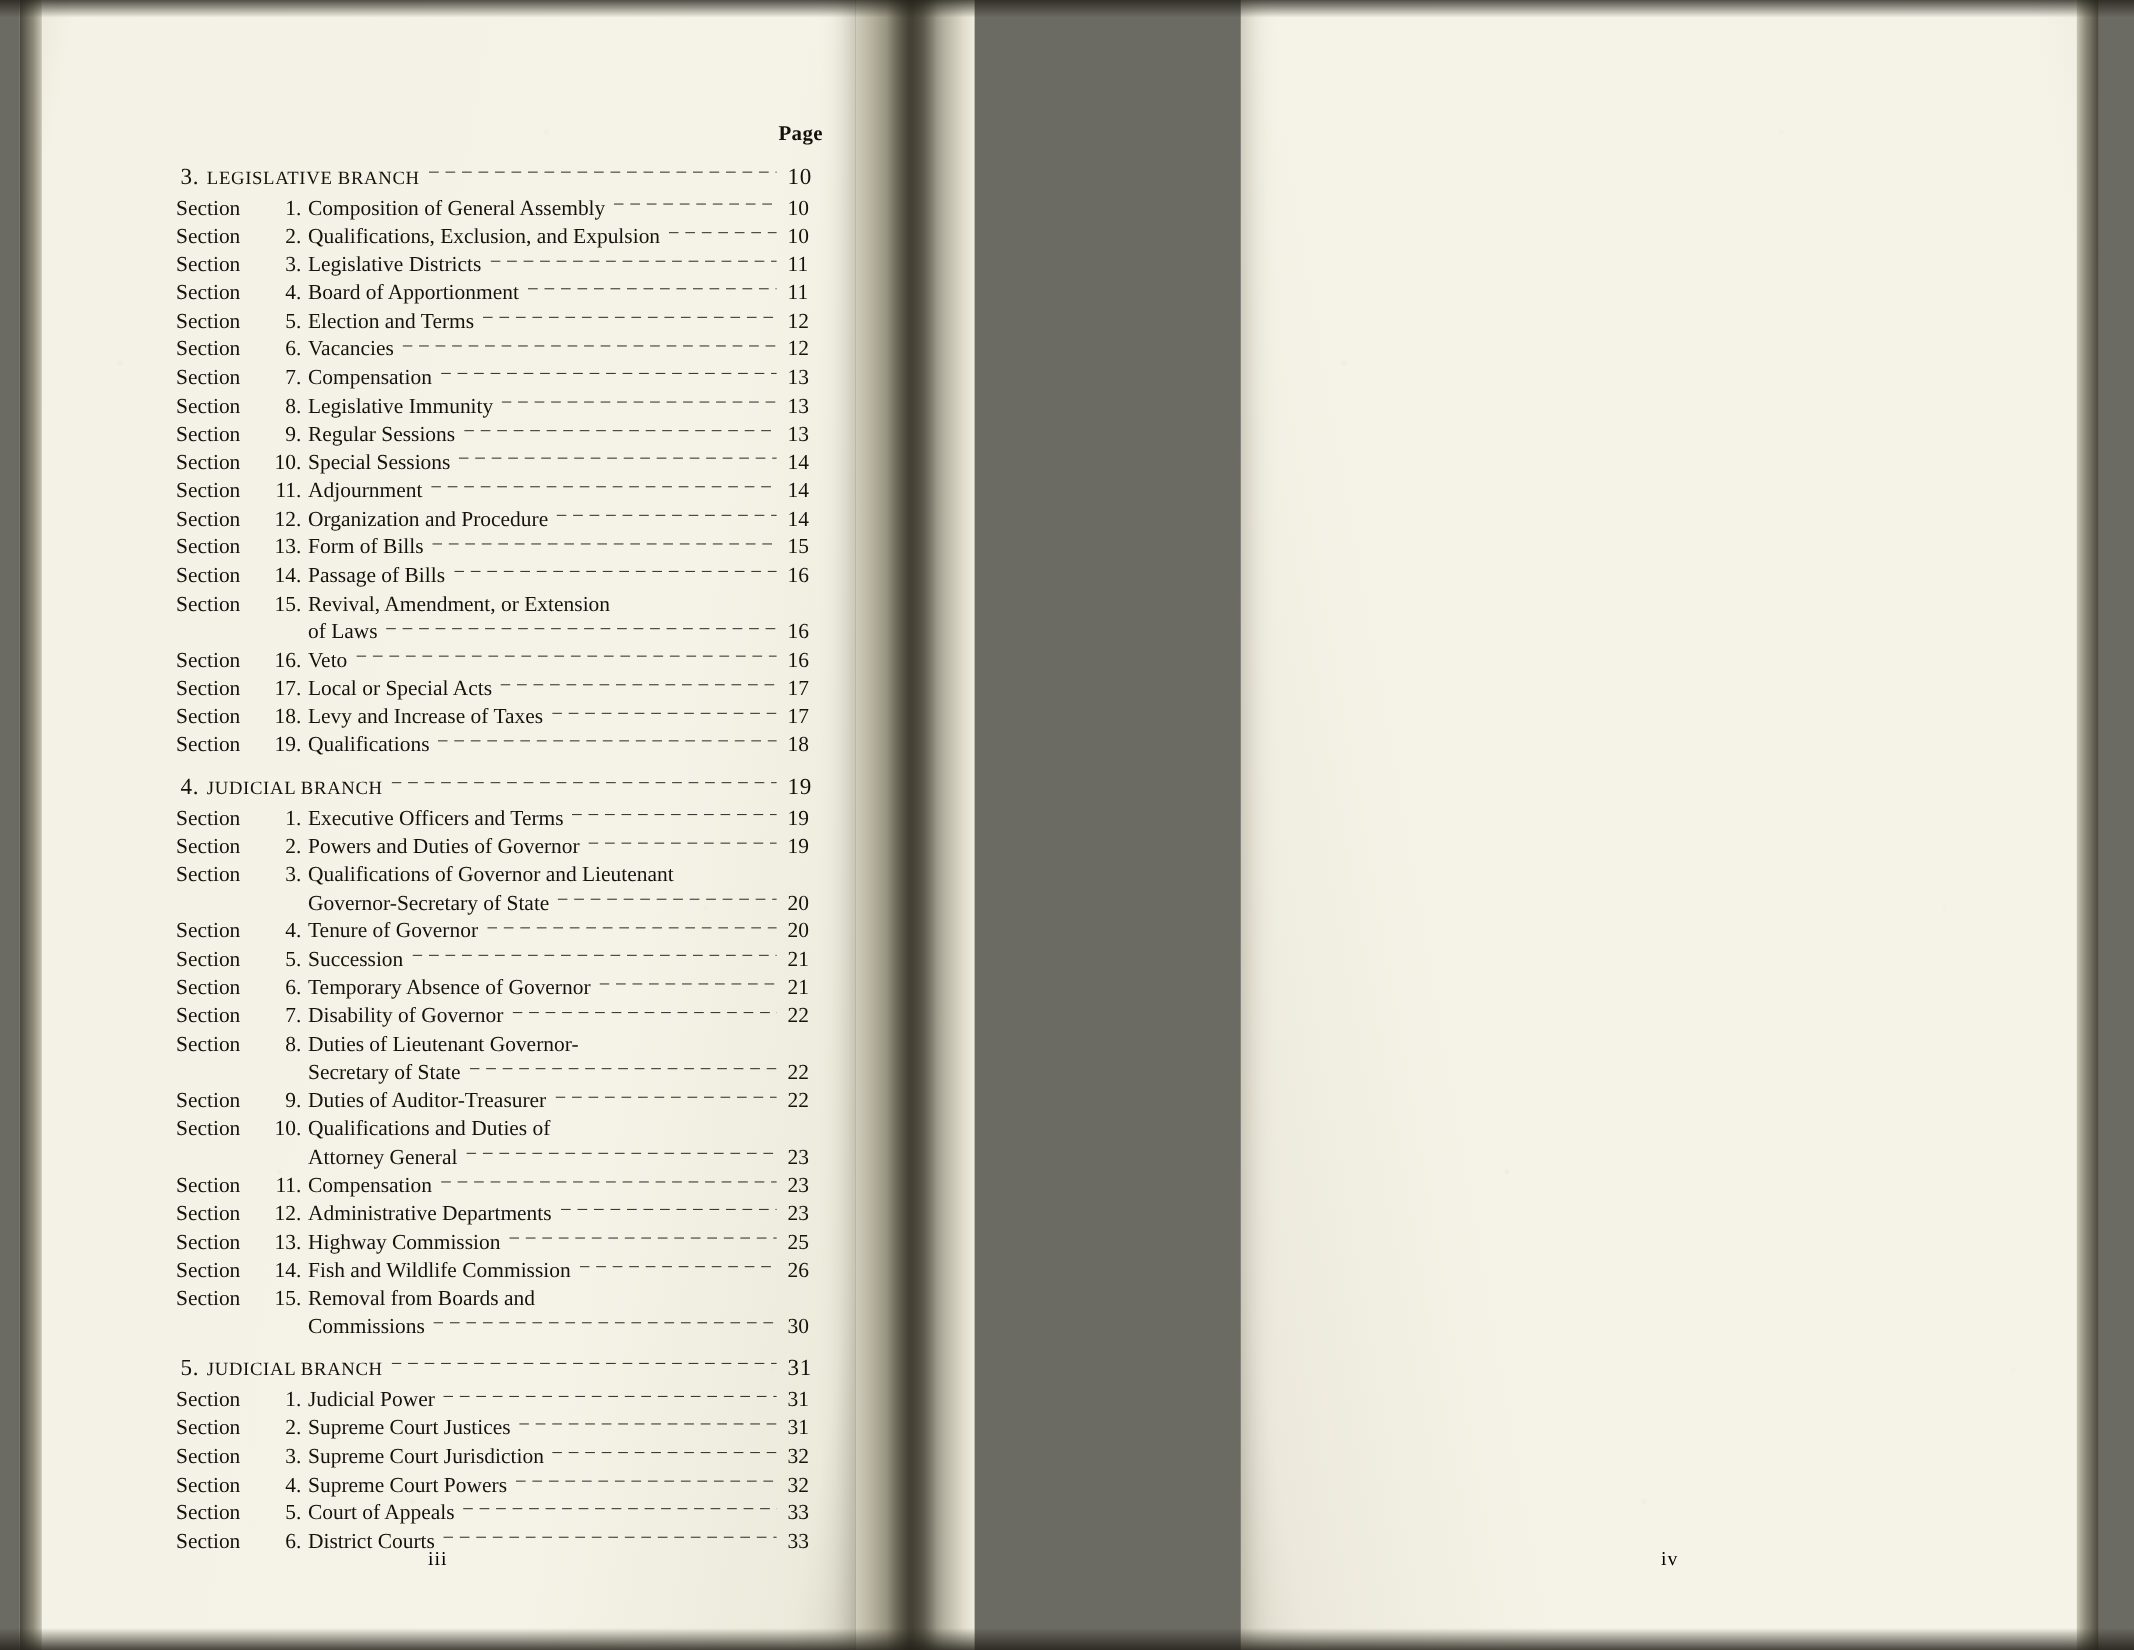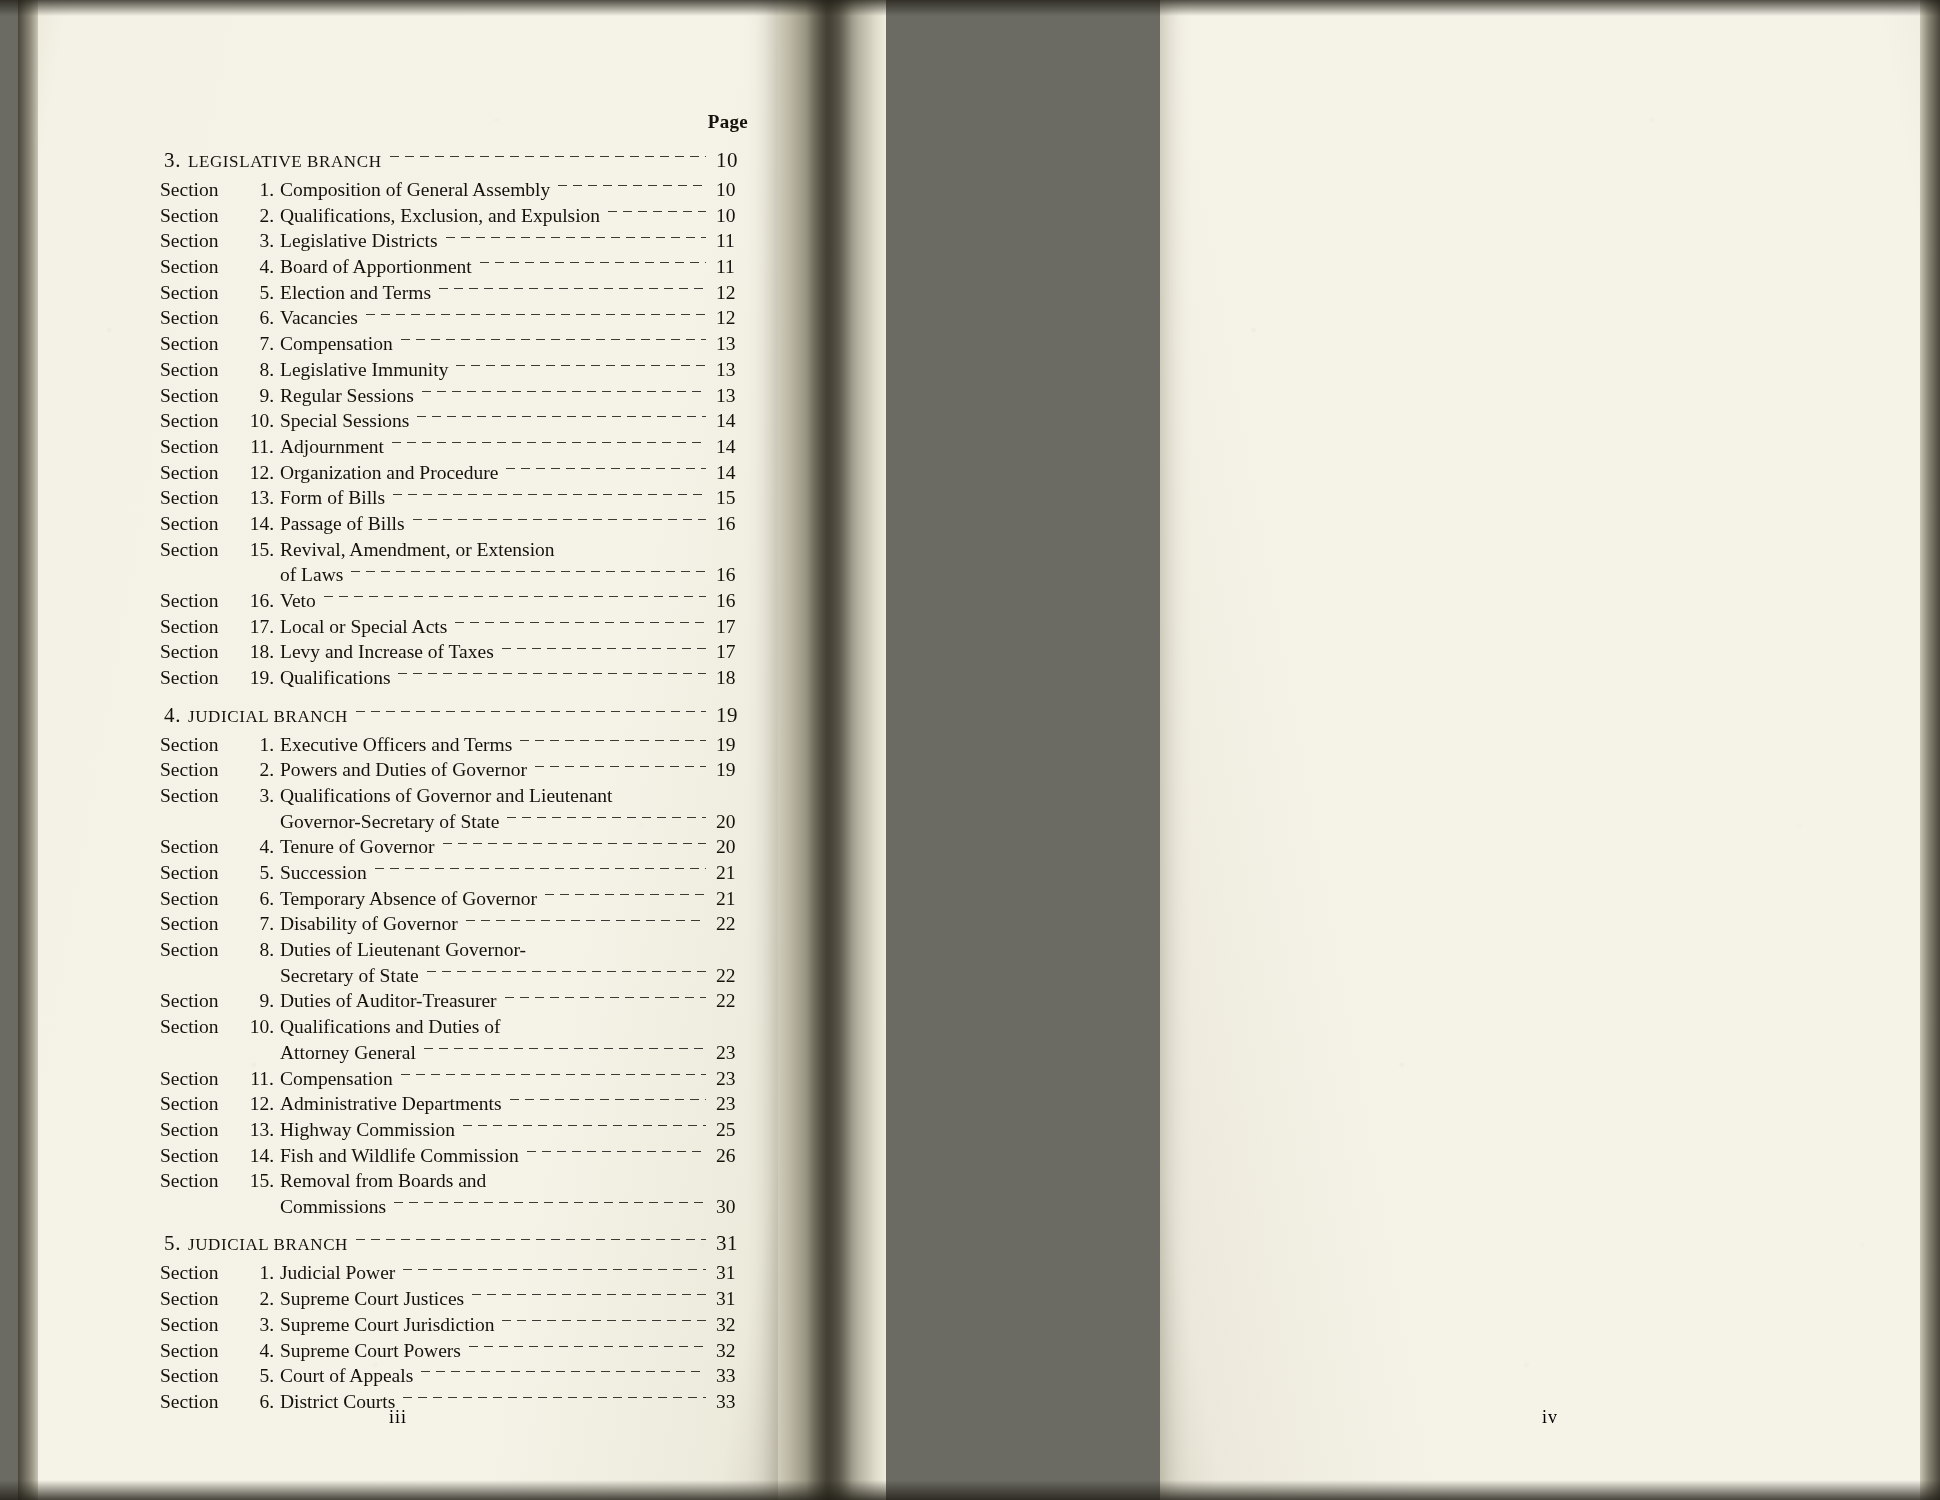--- a/index.html
+++ b/index.html
@@ -16,21 +16,21 @@
   #book-spread { position:absolute; inset:0; }
 
   .page {
     position:absolute; top:0; bottom:0;
     background:#f3f1e4;
   }
   #page-left  { left:18px;  width:760px;
     background:linear-gradient(100deg,#e8e5d6 0%,#f4f2e6 5%,#f5f3e7 70%,#eceadb 94%,#d8d5c6 100%);
     box-shadow:inset -14px 0 26px -12px rgba(90,82,62,.45);
   }
-  #page-right { right:0; width:780px;
+  #page-right { right:32px; width:780px;
     background:linear-gradient(260deg,#eeece0 0%,#f5f3e8 6%,#f5f3e7 72%,#ece9dc 94%,#dcd9ca 100%);
     box-shadow:inset 14px 0 26px -12px rgba(90,82,62,.4);
   }
 
   
   #gutter {
     position:absolute; top:0; bottom:0; left:778px; width:108px;
     background:linear-gradient(90deg,
       #cfccbb 0%, #b9b5a2 12%, #8f8b79 30%, #5f5c50 48%,
       #6e6a5c 56%, #b4b0a0 74%, #dedbcb 90%, #efedde 100%);

